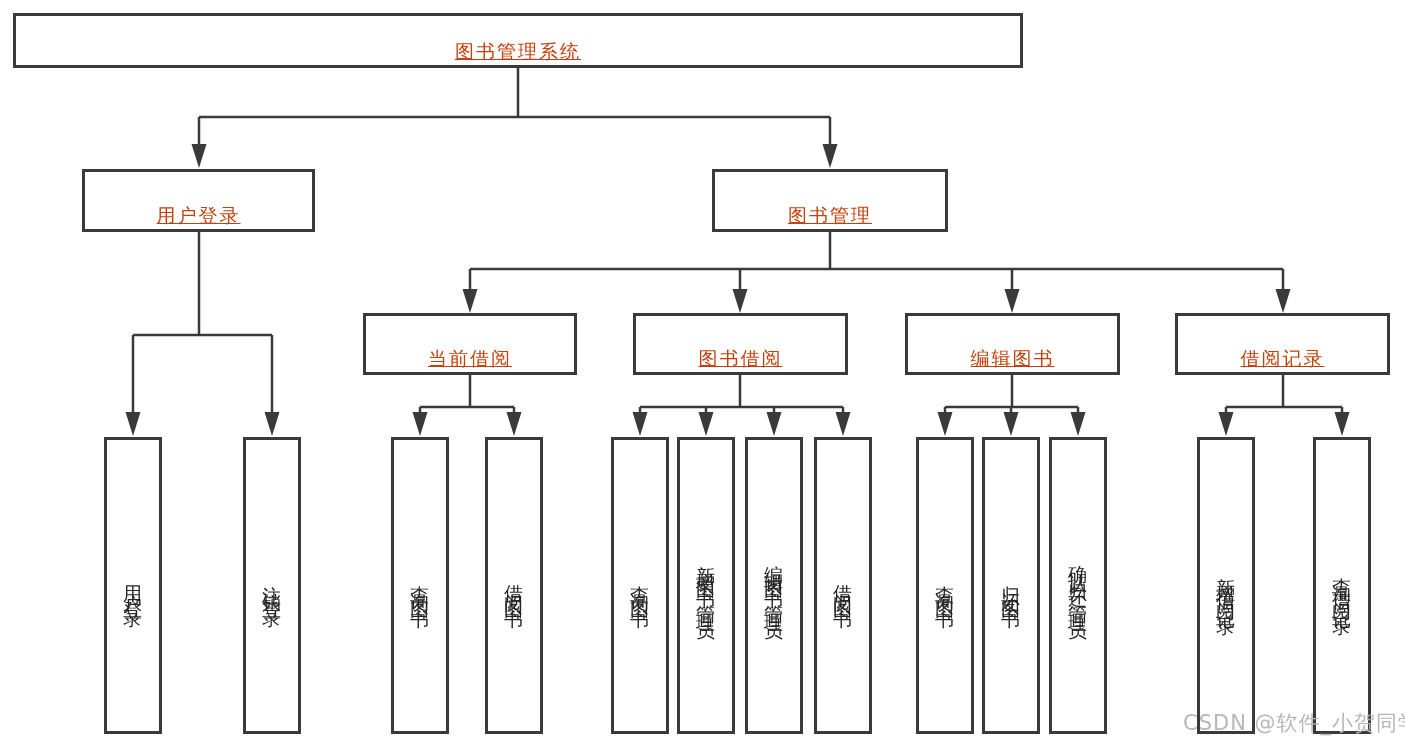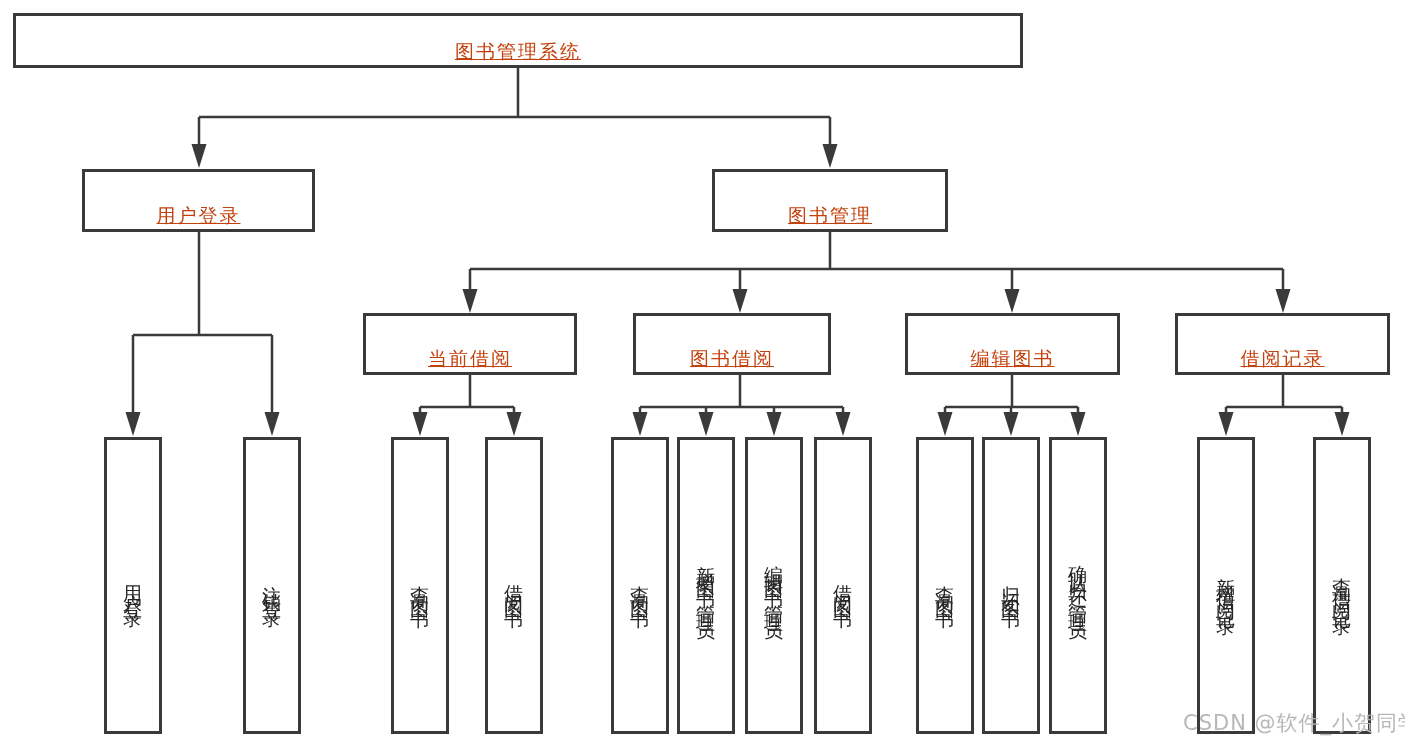--- a/index.html
+++ b/index.html
@@ -118,21 +118,21 @@
   <div class="node" style="left:82px;top:169px;width:233px;height:63px">
     <span>用户登录</span>
   </div>
   <div class="node" style="left:712px;top:169px;width:236px;height:63px">
     <span>图书管理</span>
   </div>
 
   <div class="node" style="left:363px;top:313px;width:214px;height:62px">
     <span>当前借阅</span>
   </div>
-  <div class="node" style="left:633px;top:313px;width:198px;height:62px">
+  <div class="node" style="left:633px;top:313px;width:215px;height:62px">
     <span>图书借阅</span>
   </div>
   <div class="node" style="left:905px;top:313px;width:215px;height:62px">
     <span>编辑图书</span>
   </div>
   <div class="node" style="left:1175px;top:313px;width:215px;height:62px">
     <span>借阅记录</span>
   </div>
 
   <div class="vnode" style="left:104px;top:437px;width:58px;height:297px">

